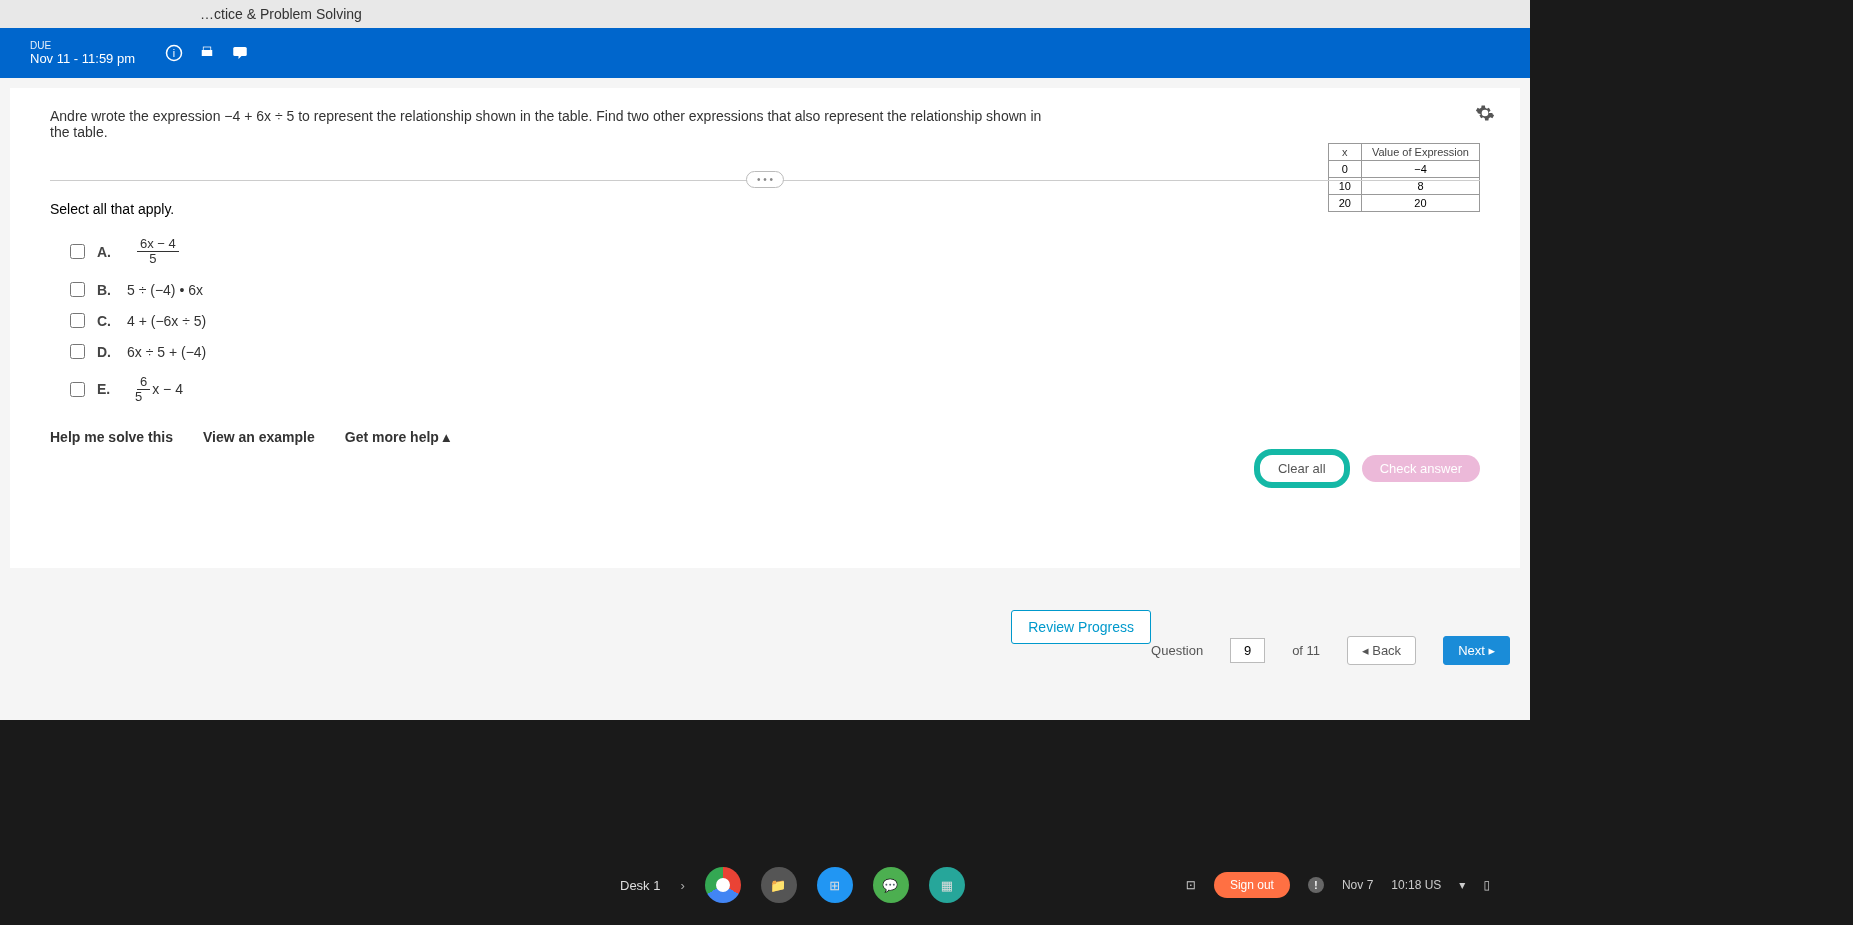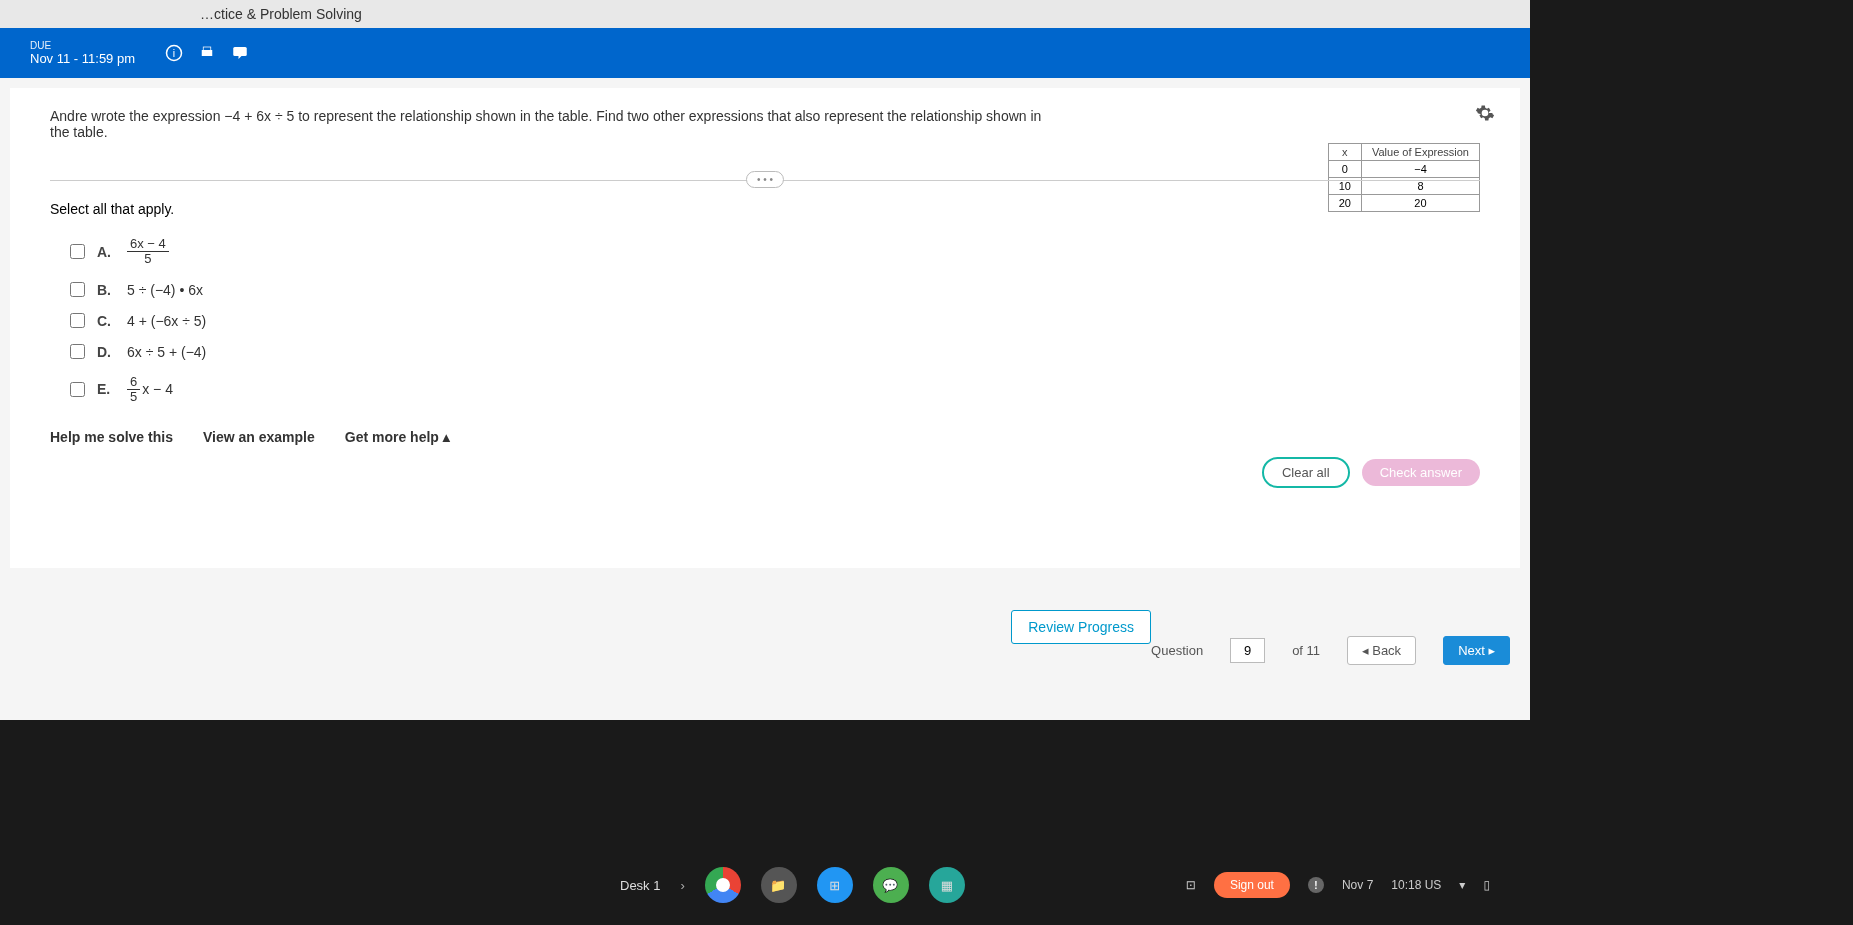--- a/index.html
+++ b/index.html
@@ -19,26 +19,26 @@
 .data-table th, .data-table td { border: 1px solid #999; padding: 2px 10px; text-align: center; background: #fff; }
 .data-table th { font-weight: normal; color: #444; }
 .divider-row { border-top: 1px solid #ccc; margin: 40px 0 20px; position: relative; }
 .ellipsis-pill { position: absolute; left: 50%; top: -10px; transform: translateX(-50%); background: #fff; border: 1px solid #bbb; border-radius: 10px; padding: 2px 10px; font-size: 10px; color: #888; cursor: pointer; }
 .select-label { font-size: 14px; color: #000000; margin-bottom: 20px; }
 .options { padding-left: 20px; }
 .option-row { display: flex; align-items: center; gap: 12px; margin-bottom: 15px; font-size: 14px; color: #333; }
 .option-row input[type=checkbox] { width: 15px; height: 15px; cursor: pointer; }
 .option-letter { font-weight: bold; color: #444; min-width: 18px; }
 .fraction { display: inline-flex; flex-direction: column; align-items: center; font-size: 13px; line-height: 1.1; }
-.fraction .num { border-bottom: 1px solid #333; padding: 0 3px; }
+.fraction .num { border-bottom: 1px solid #333; padding: 0 3px; margin-left: 10px; }
 .fraction .den { padding: 0 3px; }
 .help-row { display: flex; gap: 30px; align-items: center; margin-top: 25px; font-size: 14px; }
 .help-link { color: #333; font-weight: bold; cursor: pointer; }
 .right-buttons { position: absolute; right: 40px; bottom: 80px; display: flex; gap: 12px; align-items: center; }
-.btn-clear { border: 2px solid #14b8a6; border-radius: 18px; padding: 6px 18px; font-size: 13px; color: #555; background: #fff; cursor: pointer; }
+.btn-clear { border: 6px solid #14b8a6; border-radius: 18px; padding: 6px 18px; font-size: 13px; color: #555; background: #fff; cursor: pointer; }
 .btn-check { border: none; border-radius: 18px; padding: 6px 18px; font-size: 13px; color: #fff; background: #e8a8d0; cursor: pointer; opacity: 0.8; }
 .footer-bar { display: flex; align-items: center; justify-content: flex-end; padding: 10px 20px; background: #f5f5f5; }
 .review-btn { border: 1px solid #0099cc; color: #0099cc; background: #fff; padding: 8px 16px; font-size: 14px; cursor: pointer; border-radius: 3px; }
 .nav-right { display: flex; gap: 27px; align-items: center; font-size: 13px; color: #555; margin-top: 48px; }
 .q-input { width: 35px; text-align: center; border: 1px solid #bbb; padding: 4px; font-size: 13px; }
 .nav-btn { border: 1px solid #bbb; padding: 6px 14px; font-size: 13px; background: #fff; cursor: pointer; border-radius: 3px; color: #555; }
 .nav-btn.next { background: #1a8cd8; color: #fff; border-color: #1a8cd8; }
 .taskbar { position: absolute; bottom: 15px; left: 0; width: 1530px; height: 50px; display: flex; align-items: center; justify-content: center; gap: 20px; }
 .taskbar-left { position: absolute; left: 620px; display: flex; align-items: center; gap: 20px; color: #ddd; font-size: 13px; }
 .tb-icon { width: 36px; height: 36px; border-radius: 50%; display: flex; align-items: center; justify-content: center; cursor: pointer; }

